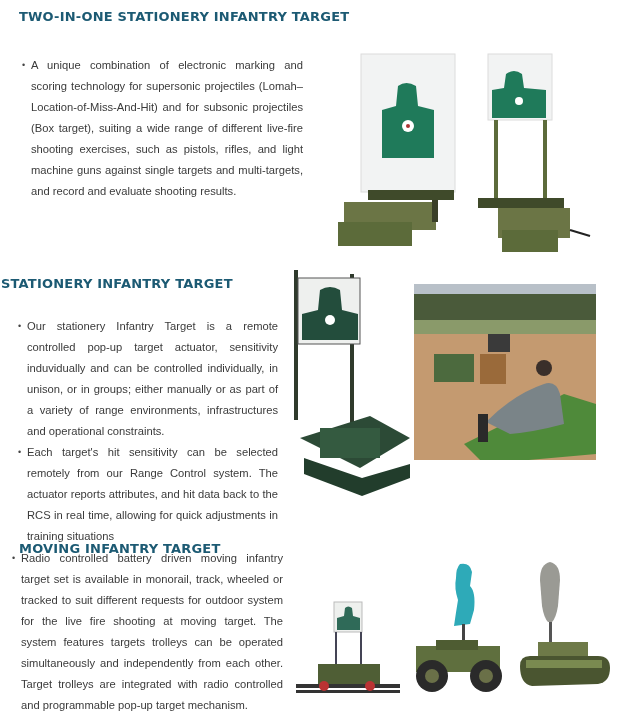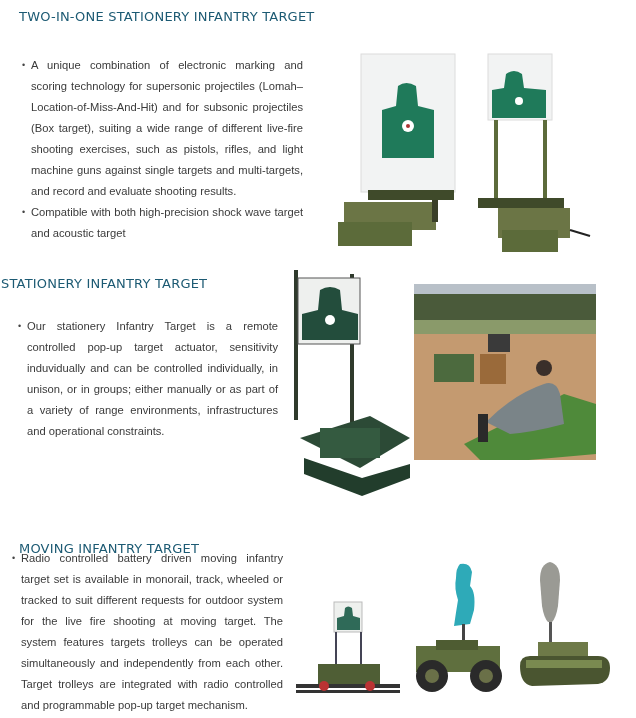--- a/index.html
+++ b/index.html
@@ -1,40 +1,37 @@
 <!DOCTYPE html>
 <html><head>
 <meta charset="utf-8">
 <style>
   html, body { margin: 0; padding: 0; }
   body {
     width: 636px; height: 718px; background: #ffffff; position: relative; overflow: hidden;
     font-family: "Liberation Sans", sans-serif; color: #3a3a3a;
   }
   .heading {
-    position: absolute; font-family: "DejaVu Sans", sans-serif; font-weight: normal;
+    position: absolute; font-family: "DejaVu Sans", sans-serif; font-weight: bold;
     font-size: 13px; color: #1c5a73; letter-spacing: 0.2px; margin: 0;
   }
   .bullets { position: absolute; margin: 0; padding: 0; list-style: none; font-size: 11.2px; line-height: 21px; }
   .bullets li { position: relative; padding-left: 9px; text-align: justify; }
   .bullets li::before { content: "•"; position: absolute; left: 0; top: 0; font-size: 9px; color: #444; }
   .bullets li span { display: block; }
   .img { position: absolute; }
   svg { display: block; }
 </style>
 </head>
 <body>
 
 <h2 class="heading" style="left:19px; top:9px;">TWO-IN-ONE STATIONERY INFANTRY TARGET</h2>
 <ul class="bullets" style="left:22px; top:55px; width:281px;">
   <li>
       <span>A unique combination of electronic marking and scoring technology for supersonic projectiles (Lomah– Location-of-Miss-And-Hit) and for subsonic projectiles (Box target), suiting a wide range of different live-fire shooting exercises, such as pistols, rifles, and light machine guns against single targets and multi-targets, and record and evaluate shooting results.</span>
-    </li>
-  <li>
-      <span>Compatible with both high-precision shock wave target and acoustic target</span>
     </li>
 </ul>
 
 <div class="img" style="left:338px; top:50px; width:260px; height:205px;">
   <svg width="260" height="205" viewBox="0 0 260 205">
 
     <rect x="23" y="4" width="94" height="138" fill="#f2f3f3" stroke="#dcdcdc"></rect>
     <path d="M44 80 L44 60 L58 56 L60 36 Q68 30 78 36 L80 56 L96 60 L96 108 L44 108 Z" fill="#1f7a5a"></path>
     <circle cx="70" cy="76" r="6" fill="#fff"></circle>
       <circle cx="70" cy="76" r="2" fill="#a33"></circle>
@@ -52,20 +49,23 @@
     <rect x="160" y="158" width="72" height="30" fill="#6b7545"></rect>
     <rect x="164" y="180" width="56" height="22" fill="#5c6b3a"></rect>
     <path d="M232 180 L252 186" stroke="#222" stroke-width="2"></path>
   </svg>
 </div>
 
 <h2 class="heading" style="left:1px; top:276px;">STATIONERY INFANTRY TARGET</h2>
 <ul class="bullets" style="left:18px; top:316px; width:260px;">
   <li>
       <span>Our stationery Infantry Target is a remote controlled pop-up target actuator, sensitivity induvidually and can be controlled individually, in unison, or in groups; either manually or as part of a variety of range environments, infrastructures and operational constraints.</span>
+    </li>
+  <li>
+      <span>Each target's hit sensitivity can be selected remotely from our Range Control system. The actuator reports attributes, and hit data back to the RCS in real time, allowing for quick adjustments in training situations</span>
     </li>
 </ul>
 
 <div class="img" style="left:290px; top:268px; width:120px; height:232px;">
   <svg width="120" height="232" viewBox="0 0 120 232">
     <rect x="4" y="2" width="4" height="150" fill="#2f3a2c"></rect>
     <rect x="60" y="6" width="4" height="150" fill="#2f3a2c"></rect>
     <rect x="8" y="10" width="62" height="66" fill="#eef0ee" stroke="#555"></rect>
     <path d="M12 72 L12 46 L28 42 L30 22 Q40 16 50 22 L52 42 L68 46 L68 72 Z" fill="#234d3c"></path>
     <circle cx="40" cy="52" r="5" fill="#fff"></circle>

